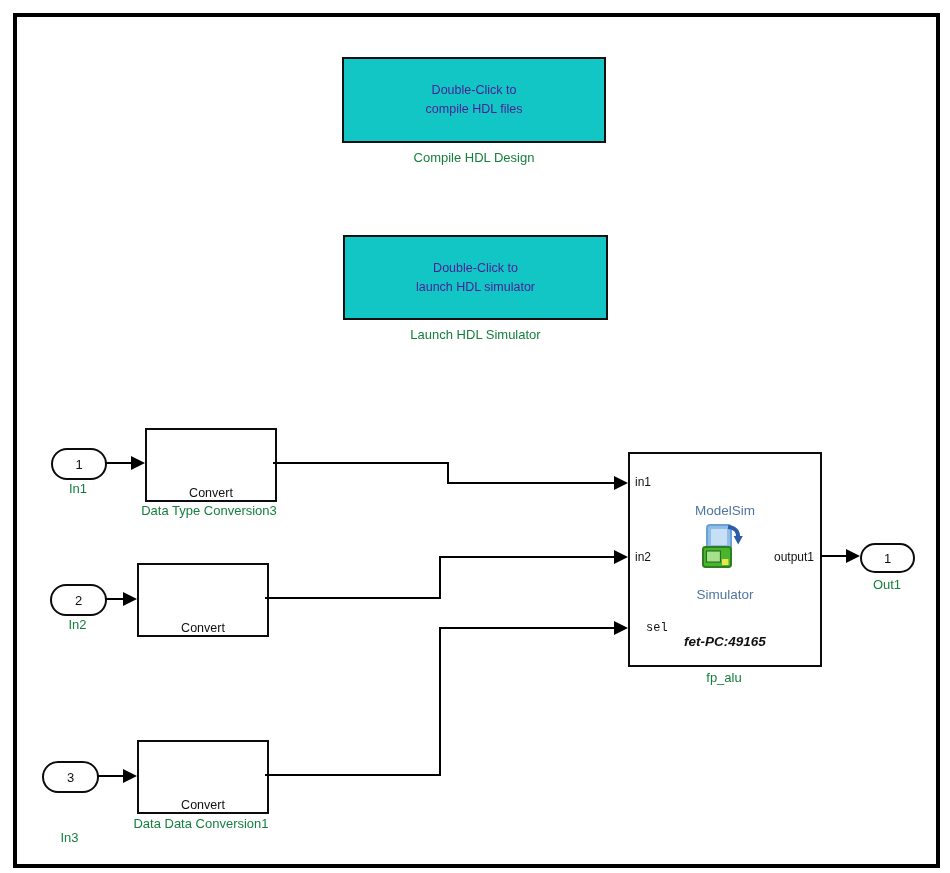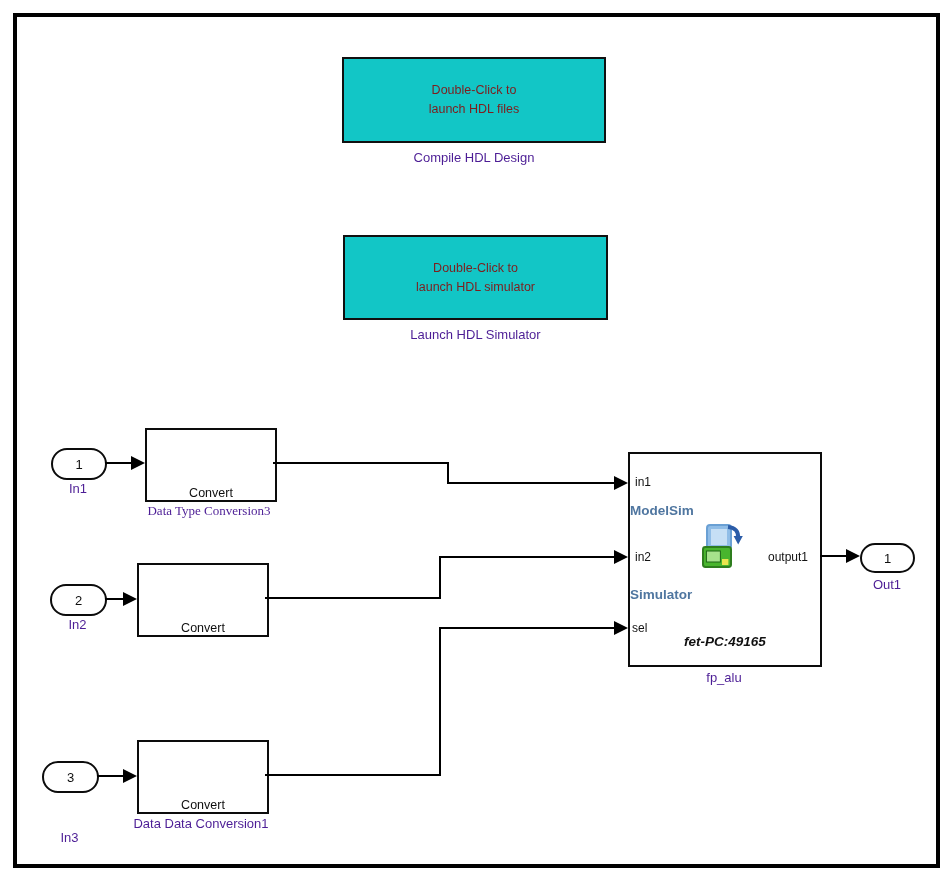--- a/index.html
+++ b/index.html
@@ -1,64 +1,64 @@
 <!DOCTYPE html>
 <html><head>
 <meta charset="utf-8">
 <style>
   html,body{margin:0;padding:0;background:#fff;}
   #canvas{position:relative;width:950px;height:873px;background:#ffffff;
           font-family:"Liberation Sans",sans-serif;color:#0f0f0f;overflow:hidden;}
   .frame{position:absolute;left:13px;top:13px;width:919px;height:847px;border:4px solid #000;}
   .cyan{position:absolute;background:#12c6c6;border:2px solid #101010;
         display:flex;flex-direction:column;align-items:center;justify-content:center;
-        font-size:12.5px;line-height:19px;color:#7f1d1d;}
+        font-size:12.5px;line-height:19px;color:#4c1d95;}
   .blk{position:absolute;border:2px solid #0c0c0c;background:#fff;
        display:flex;align-items:flex-end;justify-content:center;font-size:12.5px;}
   .oval{position:absolute;border:2px solid #0c0c0c;border-radius:16px;background:#fff;
         display:flex;align-items:center;justify-content:center;font-size:13px;}
-  .lbl{position:absolute;text-align:center;font-size:13px;color:#4c1d95;white-space:nowrap;}
+  .lbl{position:absolute;text-align:center;font-size:13px;color:#15803d;white-space:nowrap;}
   .wire{position:absolute;background:#000;}
   .arr{position:absolute;width:0;height:0;border-top:7px solid transparent;
        border-bottom:7px solid transparent;border-left:14px solid #000;}
   .cosim{position:absolute;border:2px solid #0c0c0c;background:#fff;}
   .cosim .port{position:absolute;font-size:12px;color:#121212;}
-  .mstxt{position:absolute;left:0;width:100%;font-weight:bold;
+  .mstxt{position:absolute;left:0;width:100%;text-align:center;font-weight:normal;
          font-size:13.5px;color:#4f76a0;}
   .host{position:absolute;left:0;width:100%;text-align:center;font-weight:bold;
         font-style:italic;font-size:13.5px;color:#111;}
 </style>
 </head>
 <body>
 
 <div id="canvas">
   <div class="frame"></div>
 
   <div class="cyan" style="left:342px;top:57px;width:260px;height:82px;">
     <span>Double-Click to</span>
-    <span>launch HDL files</span>
+    <span>compile HDL files</span>
   </div>
   <div class="lbl" style="left:342px;top:150px;width:264px;">Compile HDL Design</div>
 
   <div class="cyan" style="left:343px;top:235px;width:261px;height:81px;">
     <span>Double-Click to</span>
     <span>launch HDL simulator</span>
   </div>
   <div class="lbl" style="left:343px;top:327px;width:265px;">Launch HDL Simulator</div>
 
   <div class="oval" style="left:51px;top:448px;width:52px;height:28px;">
     <span>1</span>
   </div>
   <div class="lbl" style="left:51px;top:481px;width:54px;">In1</div>
   <div class="wire" style="left:105px;top:462px;width:28px;height:2px;"></div>
   <div class="arr" style="left:131px;top:456px;"></div>
   <div class="blk" style="left:145px;top:428px;width:128px;height:70px;">
     <span>Convert</span>
   </div>
-  <div class="lbl" style="left:95px;top:503px;width:228px;font-family:Liberation Serif, serif;">Data Type Conversion3</div>
+  <div class="lbl" style="left:95px;top:503px;width:228px;">Data Type Conversion3</div>
   <div class="wire" style="left:273px;top:462px;width:176px;height:2px;"></div>
   <div class="wire" style="left:447px;top:462px;width:2px;height:22px;"></div>
   <div class="wire" style="left:447px;top:482px;width:168px;height:2px;"></div>
   <div class="arr" style="left:614px;top:476px;"></div>
 
   <div class="oval" style="left:50px;top:584px;width:53px;height:28px;">
     <span>2</span>
   </div>
   <div class="lbl" style="left:50px;top:617px;width:55px;">In2</div>
   <div class="wire" style="left:105px;top:598px;width:20px;height:2px;"></div>
@@ -82,22 +82,22 @@
   </div>
   <div class="lbl" style="left:87px;top:816px;width:228px;">Data Data Conversion1</div>
   <div class="wire" style="left:265px;top:774px;width:176px;height:2px;"></div>
   <div class="wire" style="left:439px;top:627px;width:2px;height:149px;"></div>
   <div class="wire" style="left:439px;top:627px;width:176px;height:2px;"></div>
   <div class="arr" style="left:614px;top:621px;"></div>
 
   <div class="cosim" style="left:628px;top:452px;width:190px;height:211px;">
     <span class="port" style="left:5px;top:21px;">in1</span>
     <span class="port" style="left:5px;top:96px;">in2</span>
-    <span class="port" style="left:2px;top:167px;">sel</span>
-    <span class="port" style="right:12px;top:96px;">output1</span>
+    <span class="port" style="left:16px;top:167px;font-family:Liberation Mono, monospace;">sel</span>
+    <span class="port" style="right:6px;top:96px;">output1</span>
     <div class="mstxt" style="top:49px;">ModelSim</div>
     <div style="position:absolute;left:72px;top:70px;">
       <svg width="45" height="46" viewBox="0 0 22.5 23" xmlns="http://www.w3.org/2000/svg">
         <rect x="2.5" y="0.5" width="12" height="12" rx="1.5" fill="#90bde7" stroke="#6aa0d4" stroke-width="1"></rect>
         <rect x="4.5" y="2.5" width="8" height="8" fill="#c6dff5"></rect>
         <path d="M13 1.5 Q18.5 2 18 7" fill="none" stroke="#2b5ca8" stroke-width="2"></path>
         <path d="M15.8 6 L20.4 6 L18.1 10.2 Z" fill="#2b5ca8"></path>
         <rect x="0.5" y="11.5" width="14" height="10" rx="1.2" fill="#49b52e" stroke="#2e7d1e" stroke-width="1"></rect>
         <rect x="2.2" y="13.5" width="7" height="5.5" fill="#a6e28c" stroke="#1d6414" stroke-width="0.5"></rect>
         <rect x="10" y="17.5" width="3.2" height="3" fill="#eae54e"></rect>

